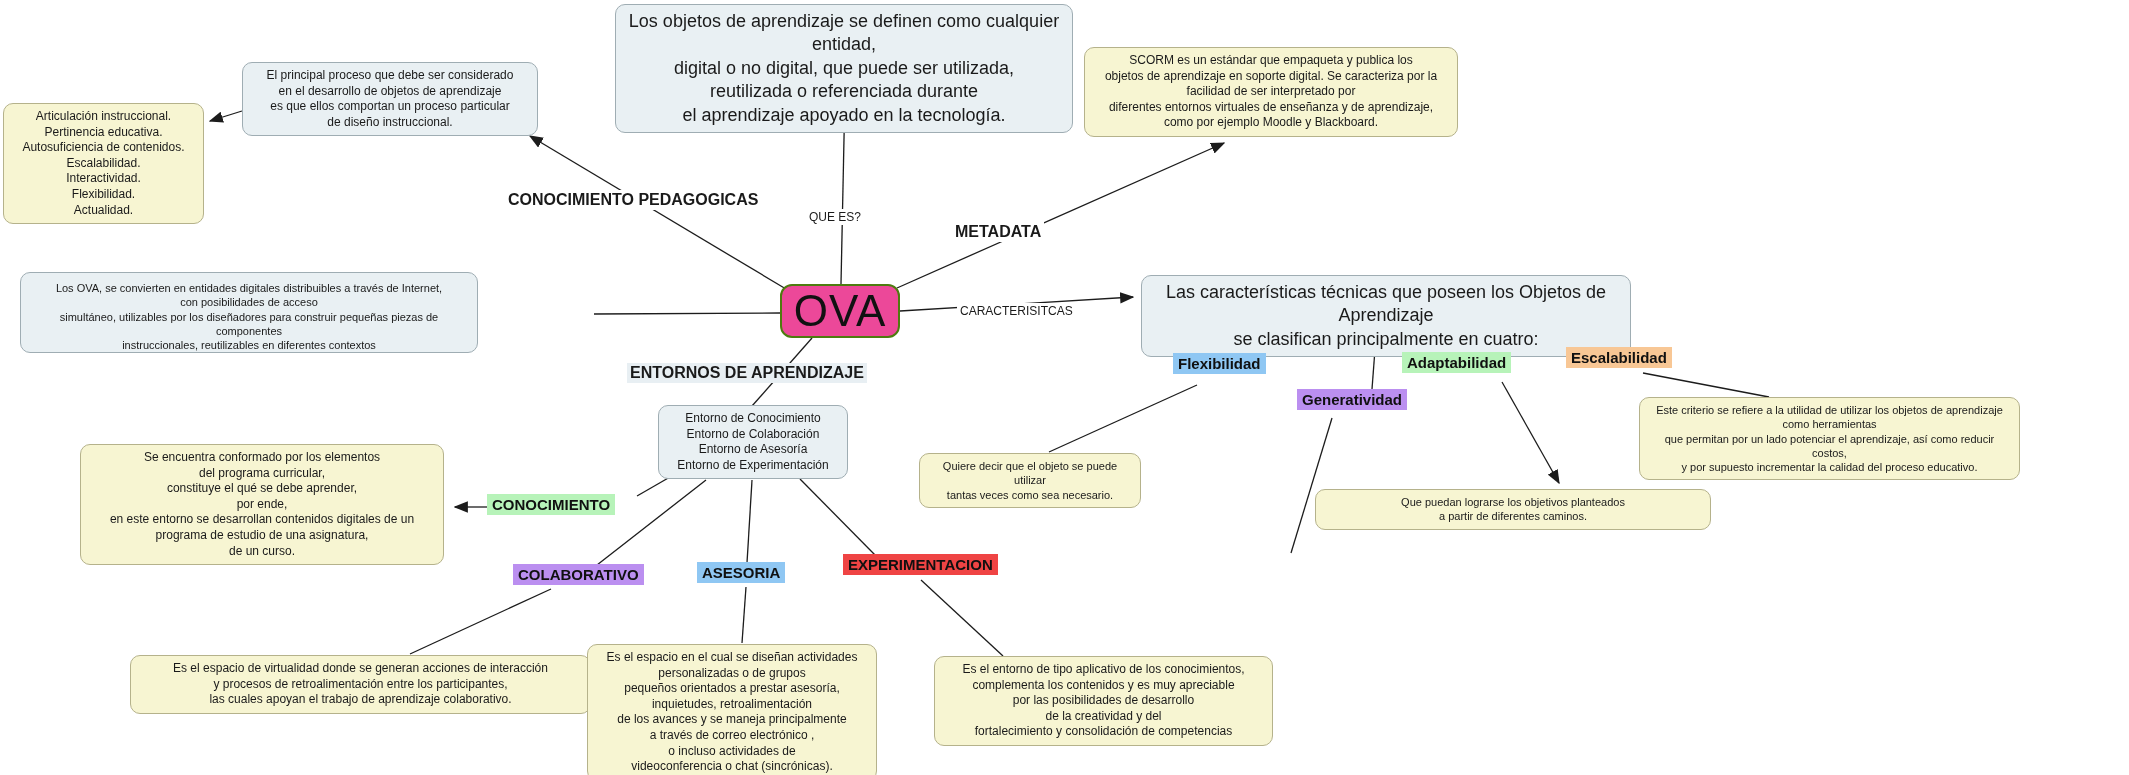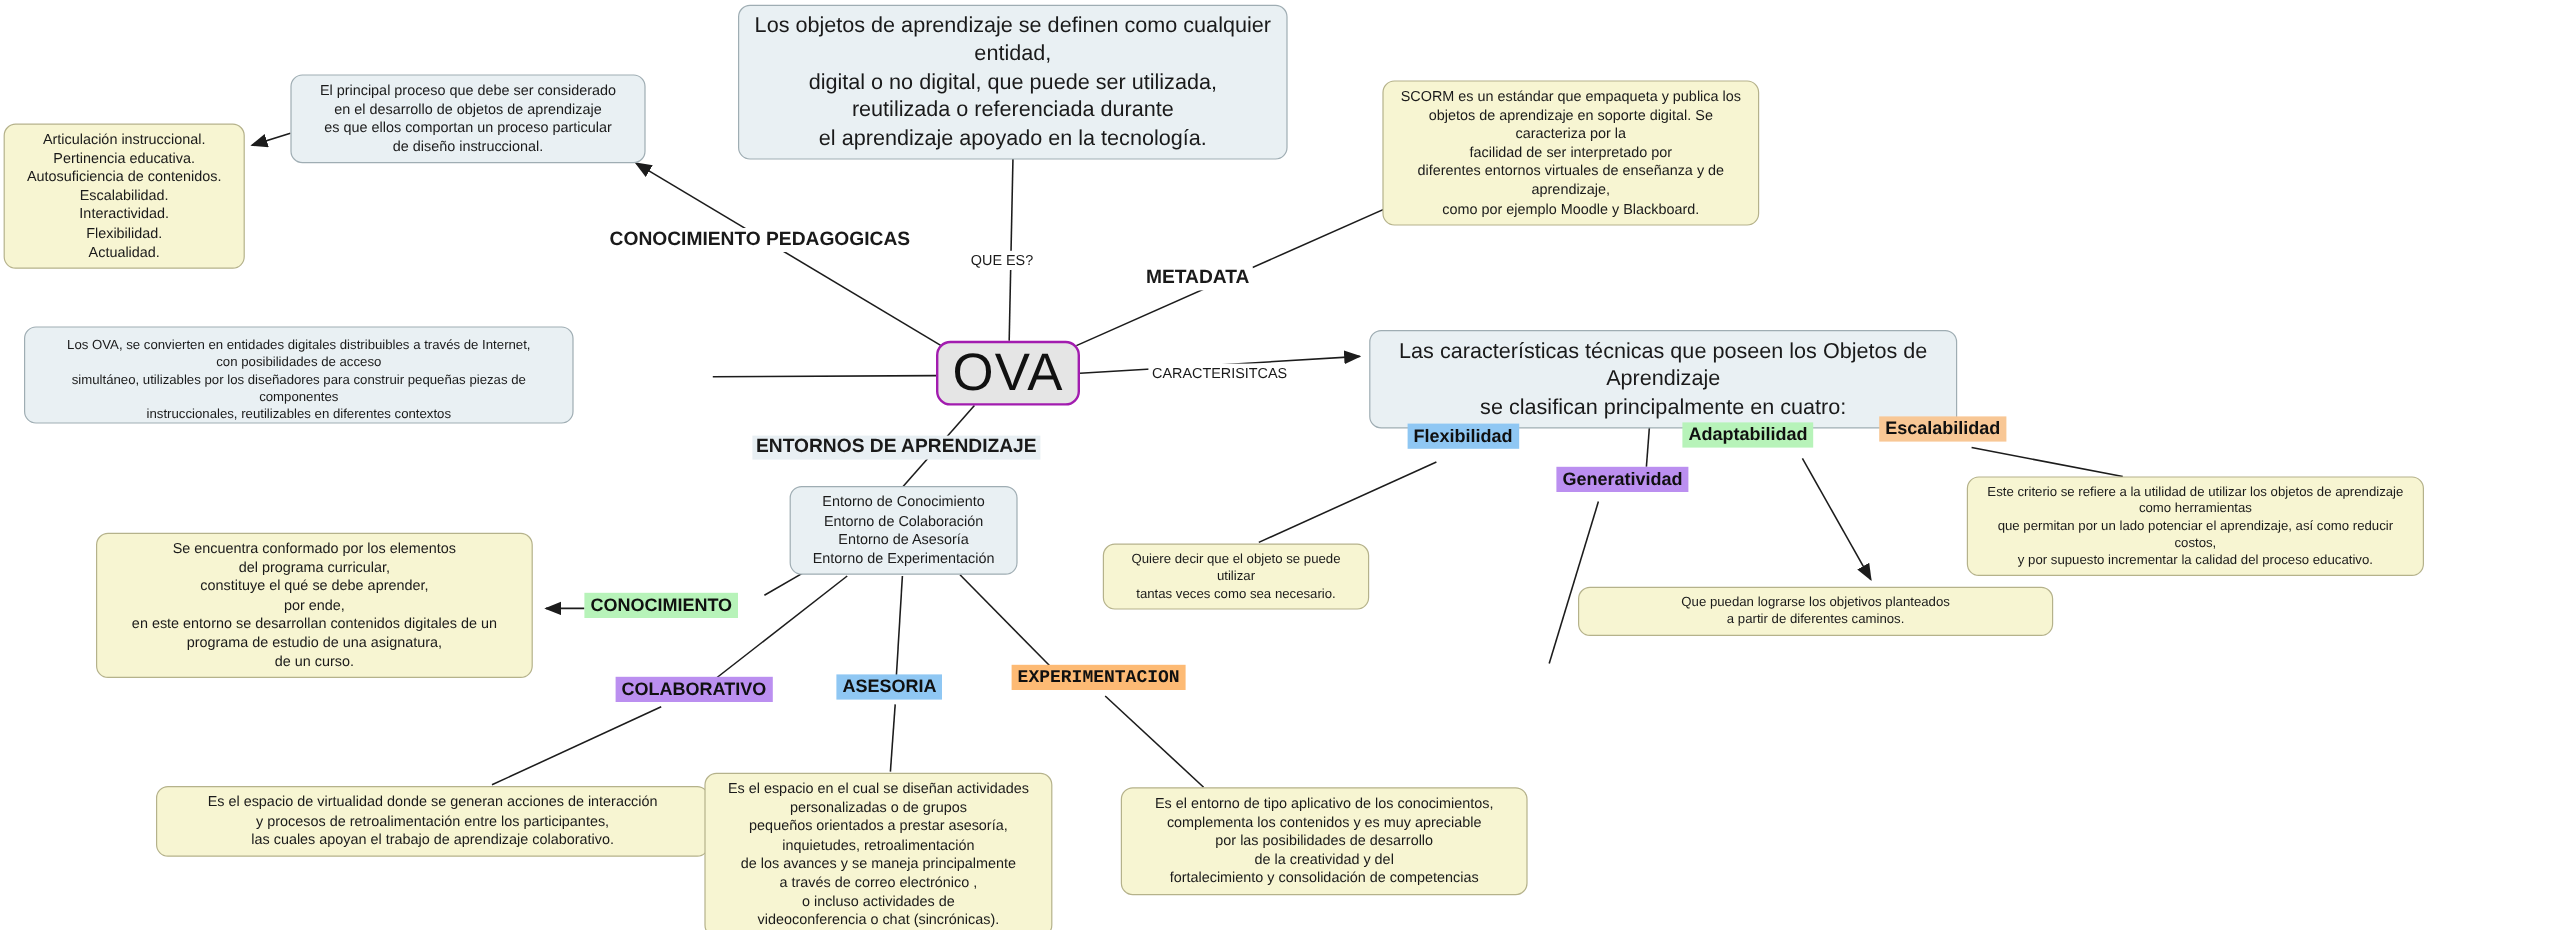--- a/index.html
+++ b/index.html
@@ -23,22 +23,22 @@
     color:#1a1a1a;
     white-space:pre-line;
   }
   .cbox.yellow{background:#f7f5d2;border:1px solid #b5b28b;}
   .cbox.gray{background:#e9f0f3;border:1px solid #9fadb3;}
   .cbox.f14{font-size:18px;}
   .cbox.f11{font-size:11px;}
   .ova-node{
     position:absolute;
     box-sizing:border-box;
-    background:#e5e5e5;
-    border:2px solid #a21caf;
+    background:#ec4899;
+    border:2px solid #4d7c0f;
     border-radius:12px;
     display:flex;align-items:center;justify-content:center;
     font-size:44px;color:#111;
     letter-spacing:1px;
   }
   .link-label{
     position:absolute;
     font-size:12px;color:#1a1a1a;
     background:#ffffff;
     padding:1px 3px;
@@ -49,21 +49,21 @@
   .cat{
     position:absolute;
     font-size:15px;font-weight:bold;color:#101010;
     padding:2px 5px;
     white-space:nowrap;
   }
   .cat-blue{background:#8fc7f3;}
   .cat-purple{background:#bb8ff0;}
   .cat-green{background:#b7f3b9;}
   .cat-orange{background:#f8c795;}
-  .cat-yellow{background:#fdba74;font-family:Liberation Mono, monospace;}
+  .cat-yellow{background:#ef4444;}
 </style>
 </head>
 <body>
 
 <div id="canvas">
 
   <svg id="wires" viewBox="0 0 2129 775" xmlns="http://www.w3.org/2000/svg" aria-hidden="true">
     <defs>
       <marker id="arr" viewBox="0 0 10 8" refX="9" refY="4" markerWidth="11" markerHeight="9" orient="auto-start-reverse">
         <path d="M0,0 L10,4 L0,8 z" fill="#1c1c1c"></path>
@@ -116,21 +116,21 @@
 de diseño instruccional.</div>
 
   <div class="cbox yellow" style="left:3px;top:103px;width:201px;">Articulación instruccional.
 Pertinencia educativa.
 Autosuficiencia de contenidos.
 Escalabilidad.
 Interactividad.
 Flexibilidad.
 Actualidad.</div>
 
-  <div class="cbox yellow" style="left:1152px;top:47px;width:314px;margin-top:20px;">SCORM es un estándar que empaqueta y publica los
+  <div class="cbox yellow" style="left:1084px;top:47px;width:374px;">SCORM es un estándar que empaqueta y publica los
 objetos de aprendizaje en soporte digital. Se caracteriza por la
 facilidad de ser interpretado por
 diferentes entornos virtuales de enseñanza y de aprendizaje,
 como por ejemplo Moodle y Blackboard.</div>
 
   <div class="cbox gray f11" style="left:20px;top:272px;width:458px;padding-top:8px;padding-bottom:0;">Los OVA, se convierten en entidades digitales distribuibles a través de Internet,
 con posibilidades de acceso
 simultáneo, utilizables por los diseñadores para construir pequeñas piezas de componentes
 instruccionales, reutilizables en diferentes contextos</div>
 

